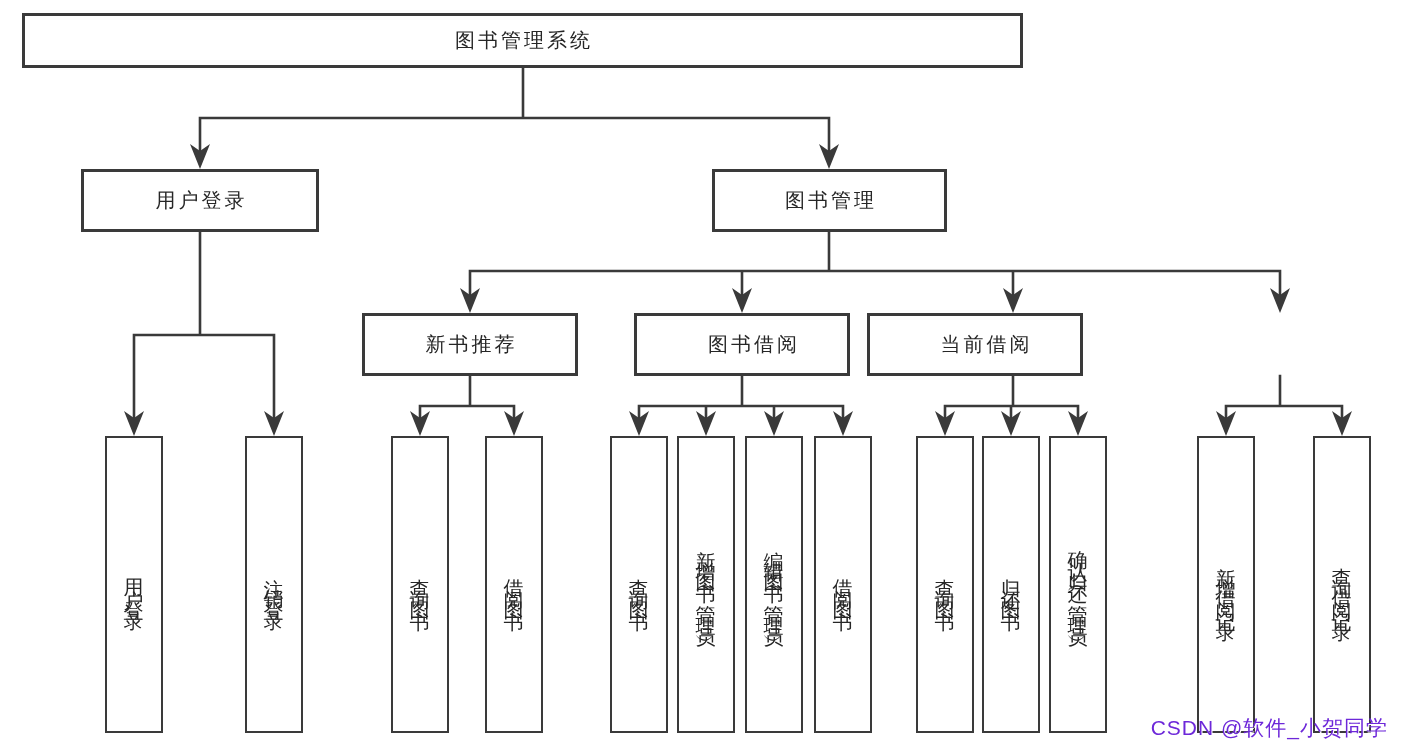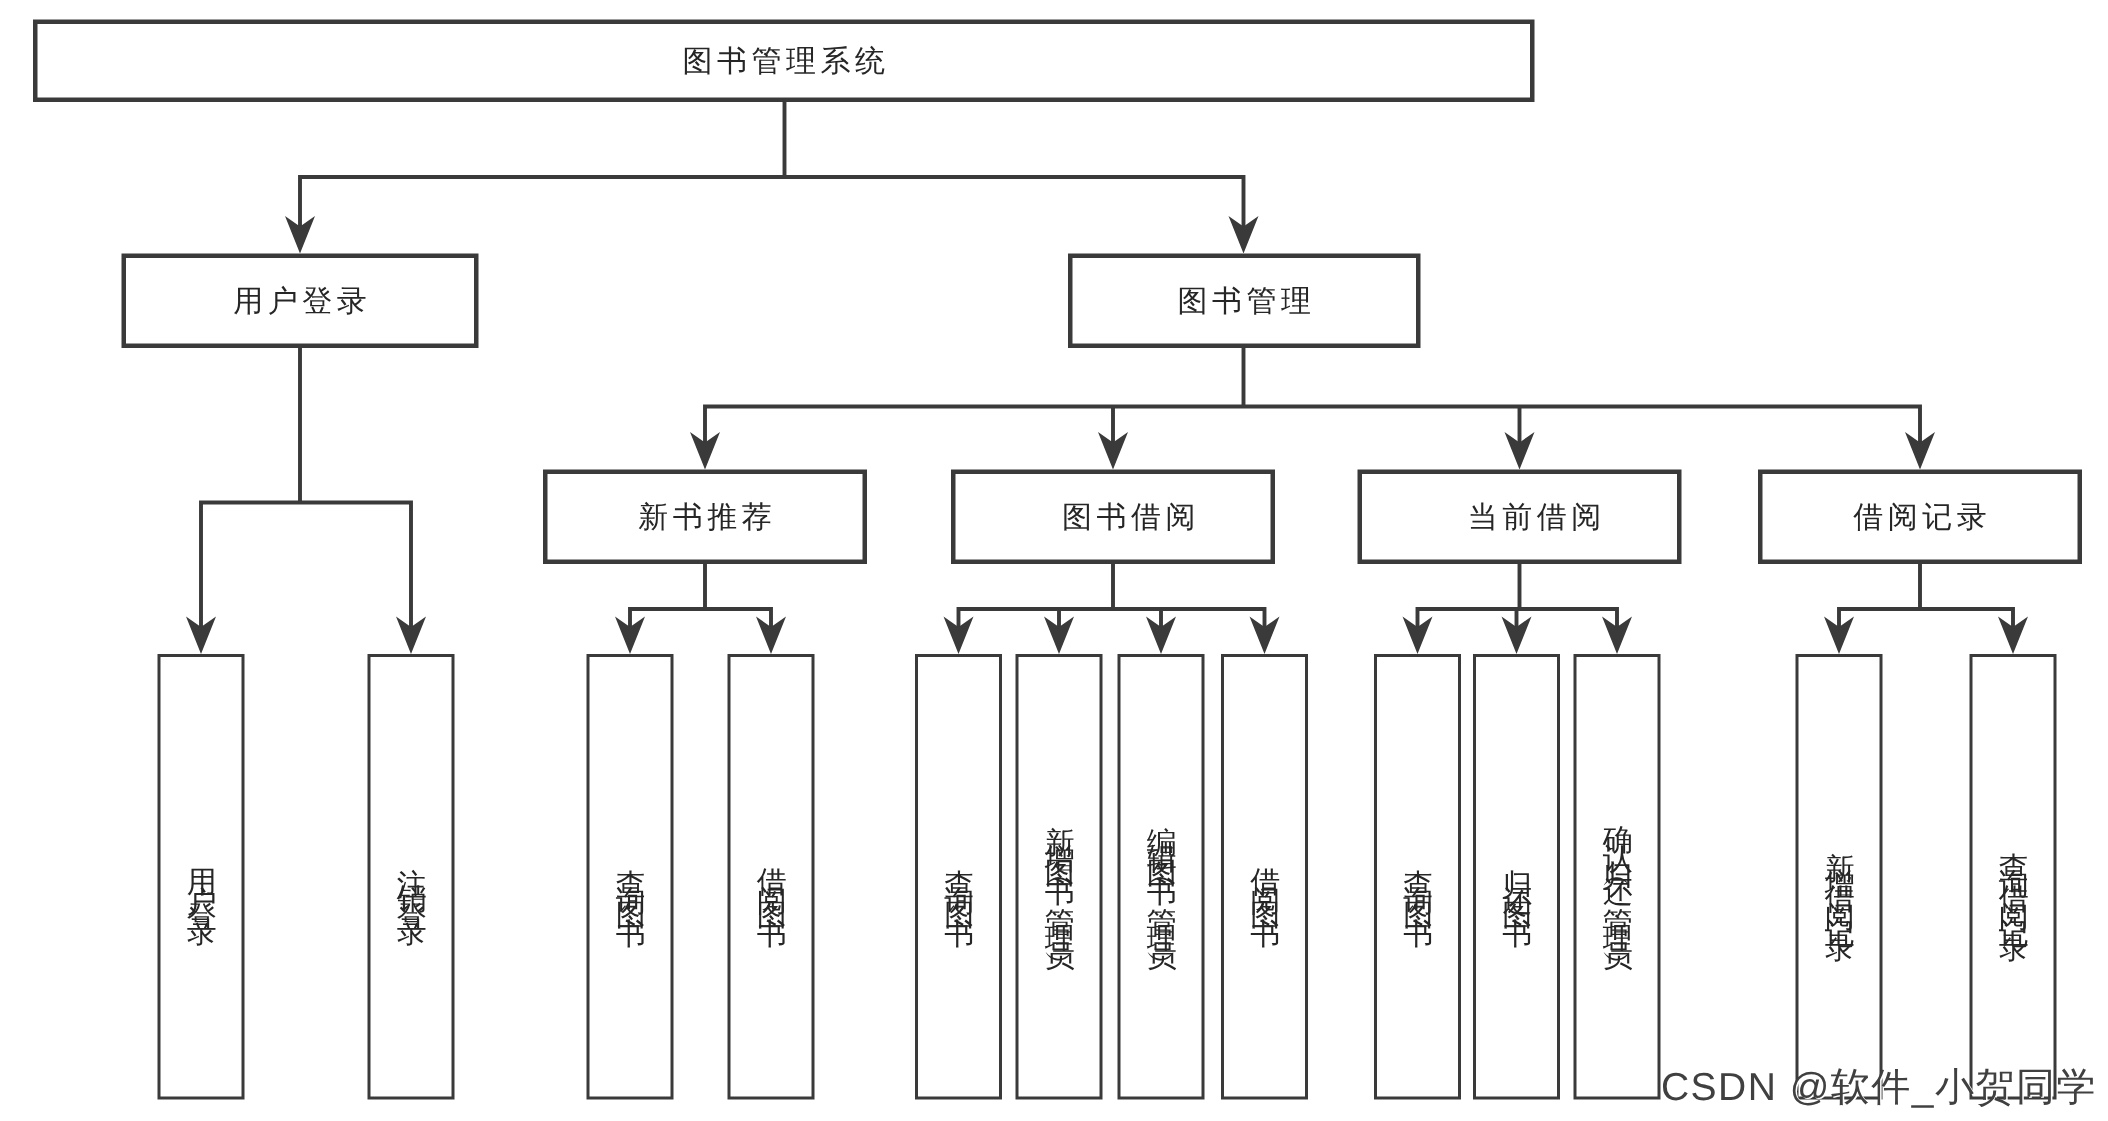--- a/index.html
+++ b/index.html
@@ -28,37 +28,37 @@
     font-size:20px;
     letter-spacing:3px;
     text-indent:3px;
     white-space:nowrap;
   }
   .root-node{left:22px;top:13px;width:1001px;height:55px;}
   .n-login{left:81px;top:169px;width:238px;height:63px;}
   .n-mgmt{left:712px;top:169px;width:235px;height:63px;}
   .n-l30{left:362px;top:313px;width:216px;height:63px;}
   .n-l31{left:634px;top:313px;width:216px;height:63px;padding-left:21px;}
-  .n-l32{left:905px;top:313px;width:216px;height:63px;padding-left:20px;}
+  .n-l32{left:867px;top:313px;width:216px;height:63px;padding-left:20px;}
   .n-l33{left:1172px;top:313px;width:216px;height:63px;}
   .leaf{
     top:436px;width:58px;height:297px;
     border-width:2.5px;
     writing-mode:vertical-rl;
     text-orientation:mixed;
     letter-spacing:11px;
     text-indent:0;
     font-size:20px;
     line-height:1;
   }
   .watermark{
     position:absolute;
-    right:7px;bottom:5px;
-    font-size:26px;
-    color:#404040;
+    right:17px;bottom:5px;
+    font-size:21px;
+    color:#6d28d9;
     letter-spacing:1px;
     text-shadow:1px 1px 0 #ffffff;
   }
 </style>
 </head>
 <body>
 
 <div class="canvas">
 
   <svg class="connectors" viewBox="0 0 1405 747" aria-hidden="true">
@@ -120,21 +120,20 @@
   </svg>
 
   <div class="node root-node">图书管理系统</div>
 
   <div class="node n-login">用户登录</div>
   <div class="node n-l30">新书推荐</div>
 
   <div class="node n-mgmt">图书管理</div>
   <div class="node n-l31">图书借阅</div>
   <div class="node n-l32">当前借阅</div>
-  <div class="node n-l33">借阅记录</div>
 
   <div class="node leaf" style="left:105px">用户登录</div>
   <div class="node leaf" style="left:245px">注销登录</div>
 
   <div class="node leaf" style="left:391px">查询图书</div>
   <div class="node leaf" style="left:485px">借阅图书</div>
 
   <div class="node leaf" style="left:610px">查询图书</div>
   <div class="node leaf" style="left:677px">新增图书（管理员）</div>
   <div class="node leaf" style="left:745px">编辑图书（管理员）</div>

